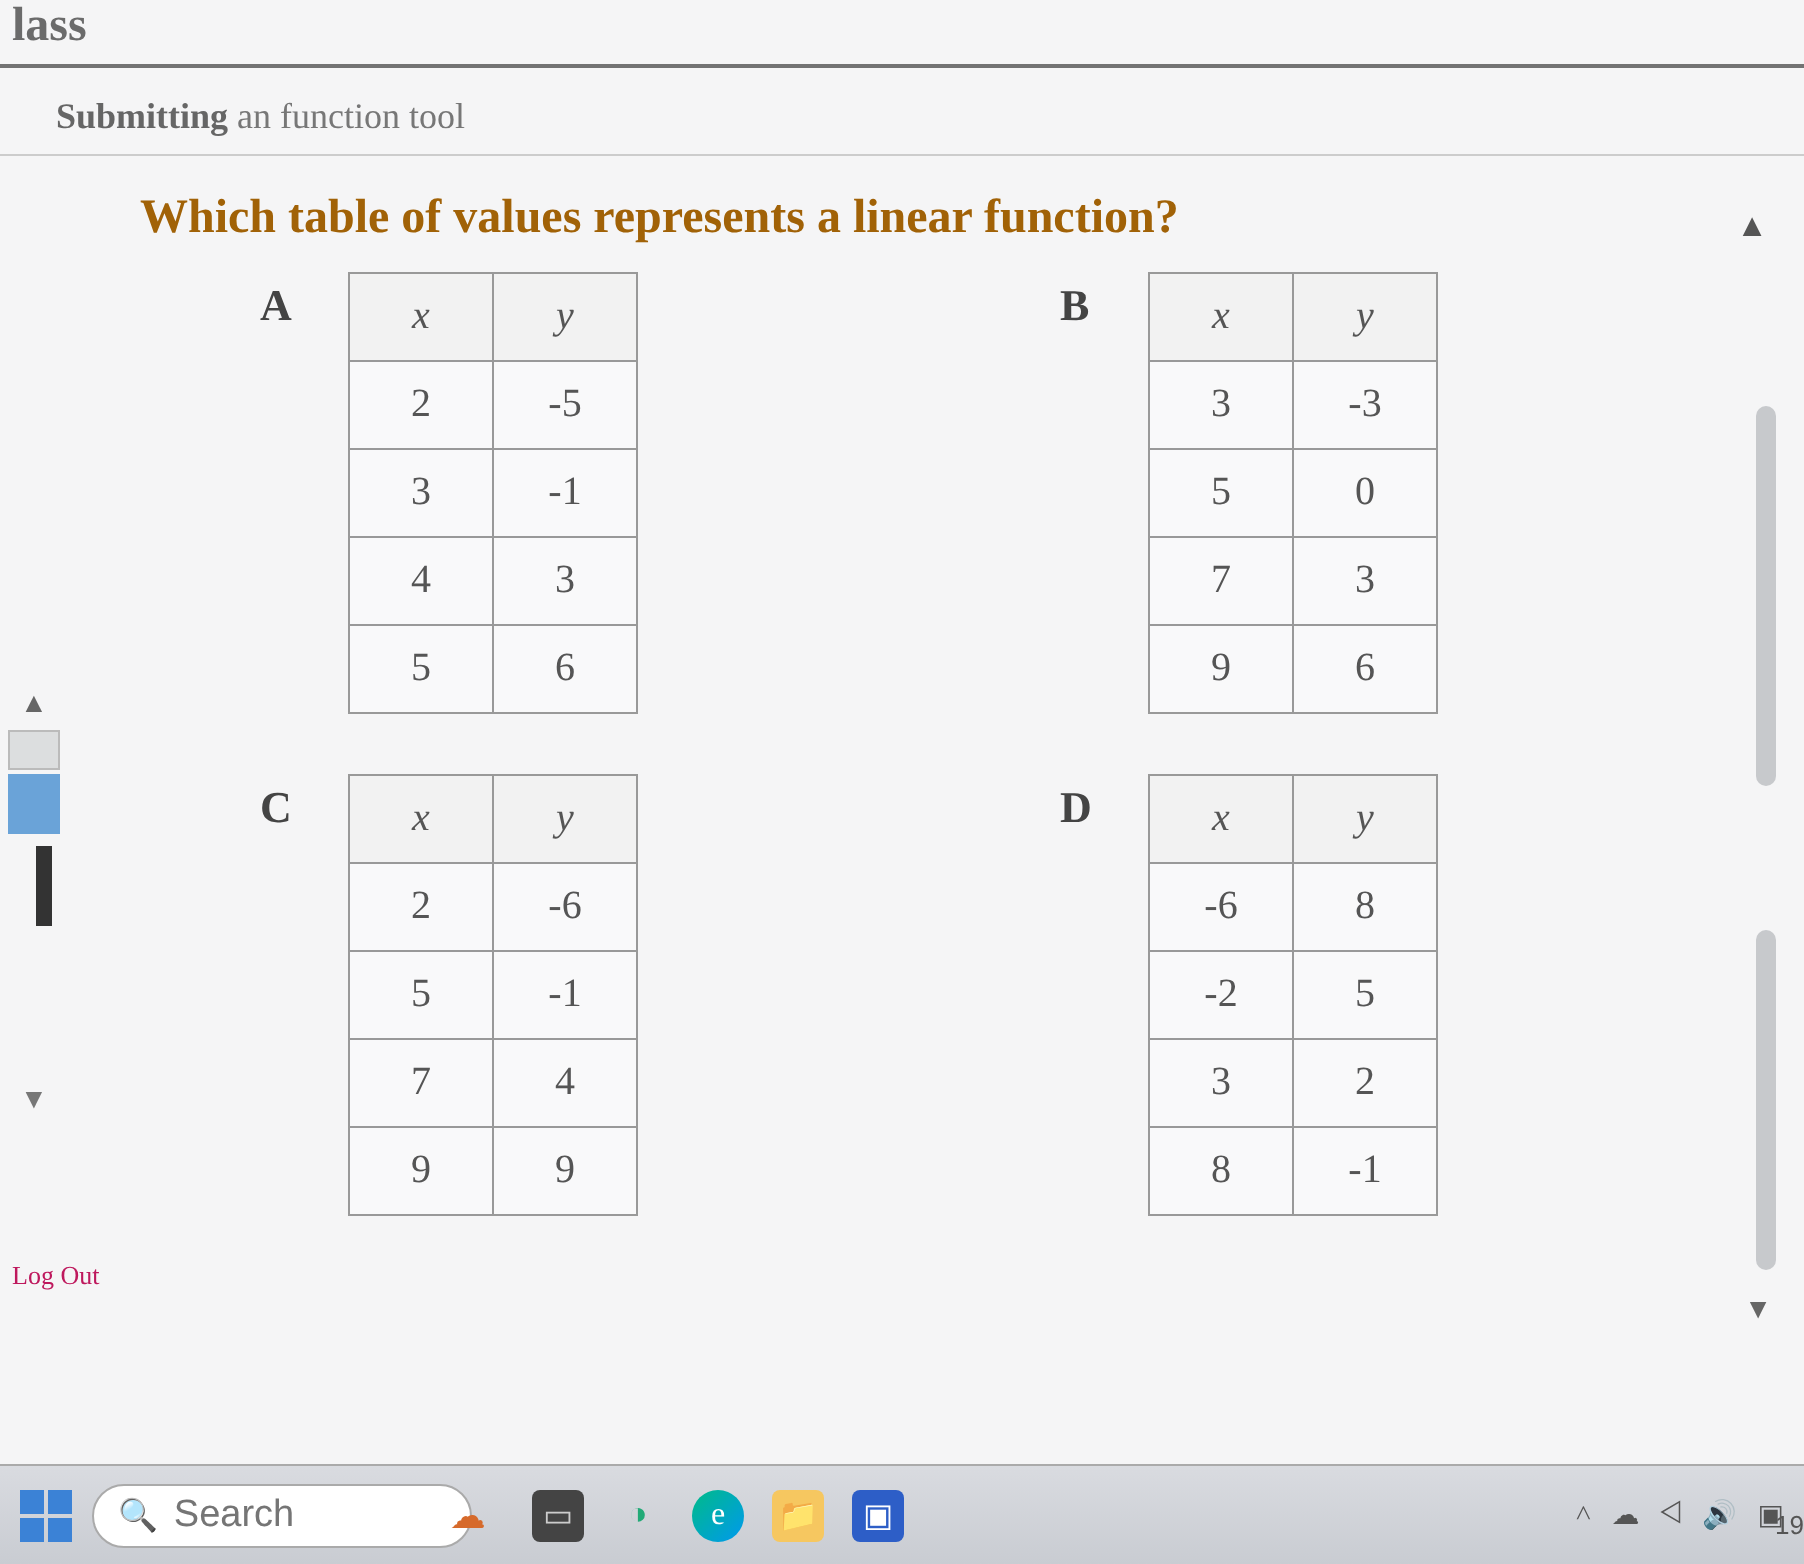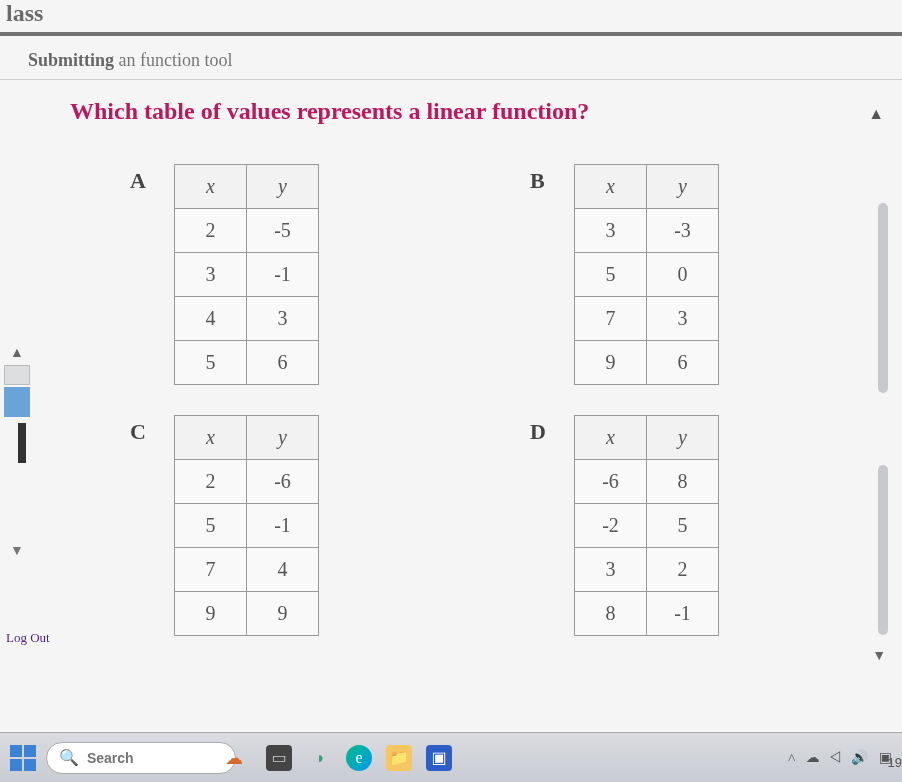--- a/index.html
+++ b/index.html
@@ -14,21 +14,21 @@
   }
   .page {
     background: #f5f5f6;
     width: 100%;
     height: 732px;
     padding: 0;
     position: relative;
   }
   .tab-area {
     padding: 0 0 5px 6px;
-    border-bottom: 4px solid #737373;
+    border-bottom: 2px solid #737373;
   }
   .tab-label {
     font-size: 24px;
     font-weight: bold;
     color: #6b6b6b;
     font-family: Georgia, serif;
   }
   .submit-row {
     padding: 14px 0 8px 28px;
     border-bottom: 1px solid #ccc;
@@ -36,22 +36,22 @@
     font-size: 18px;
   }
   .submit-row .bold { font-weight: bold; color: #666; text-align: center; }
   .question-area {
     padding: 18px 40px 10px 70px;
     position: relative;
   }
   .question-text {
     font-size: 24px;
     font-weight: bold;
-    color: #be185d;
-    margin-bottom: 39px;
+    color: #a16207;
+    margin-bottom: 13px;
   }
   .tables-grid {
     display: grid;
     grid-template-columns: 340px 340px;
     grid-template-rows: auto auto;
     column-gap: 60px;
     row-gap: 30px;
     margin-left: 60px;
   }
   .table-block {
@@ -132,21 +132,21 @@
   }
   .lw-tick {
     width: 8px; height: 40px; background:#333; margin-left: 18px; margin-top: 6px;
   }
   .lw-dot { font-size: 14px; color:#777; margin-left: 10px; margin-top: 80px; }
   .logout {
     position: absolute;
     left: 6px;
     top: 630px;
     font-size: 13px;
-    color: #4c1d95;
+    color: #be185d;
   }
   .taskbar {
     position: absolute;
     bottom: 0;
     left: 0;
     width: 902px;
     height: 50px;
     background: linear-gradient(#d9dbe0, #c9ccd2);
     border-top: 1px solid #aaa;
     display: flex;
@@ -169,25 +169,24 @@
     border: 1px solid #aaa;
     border-radius: 18px;
     height: 32px;
     width: 190px;
     padding: 0 12px;
     gap: 8px;
   }
   .search-box input {
     border: none;
     outline: none;
-    font-size: 14px;
+    font-size: 19px;
     color: #666;
     width: 130px;
     background: transparent;
-    font-weight: bold;
   }
   .task-icons { display: flex; gap: 14px; align-items: center; margin-left: 20px; }
   .ticon { width: 26px; height: 26px; border-radius: 4px; display:flex; align-items:center; justify-content:center; font-size:16px; }
   .tray { margin-left: auto; display:flex; gap: 10px; align-items:center; color:#555; font-size:14px; }
   .edge-num {
     position: absolute; right: 0; bottom: 12px; font-size: 13px; color:#555; font-family: sans-serif;
   }
 </style>
 </head>
 <body>

